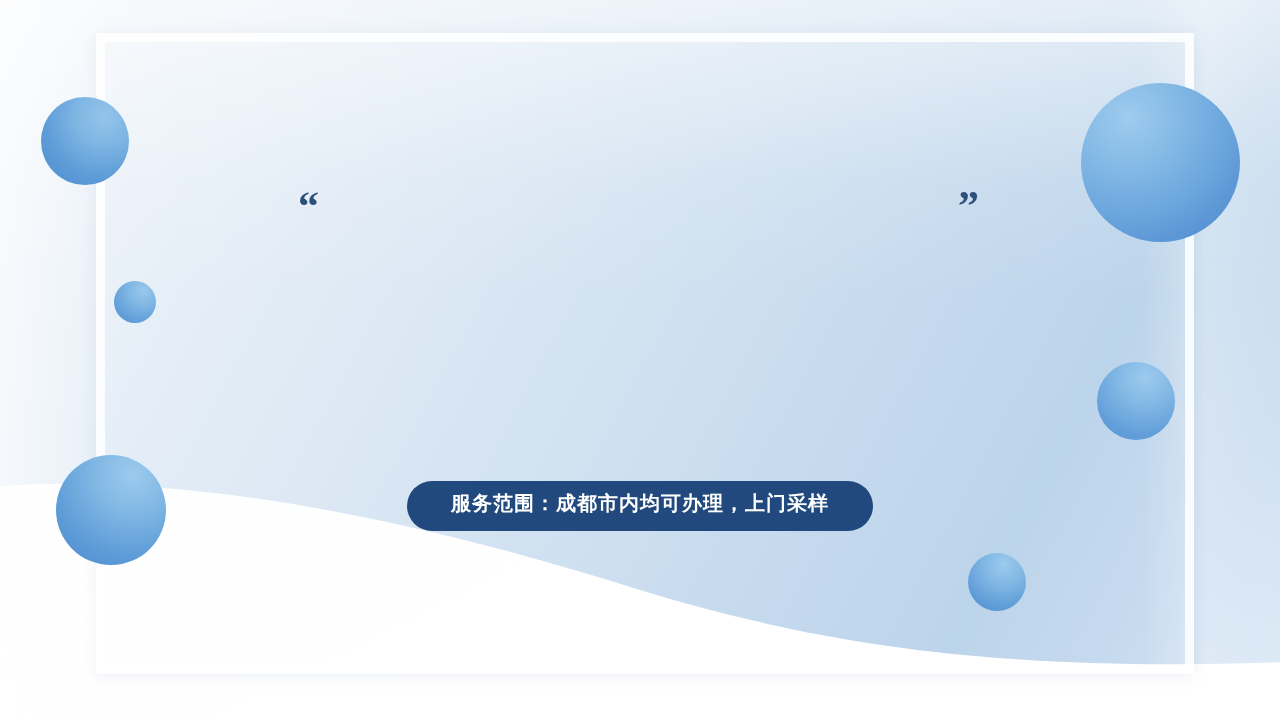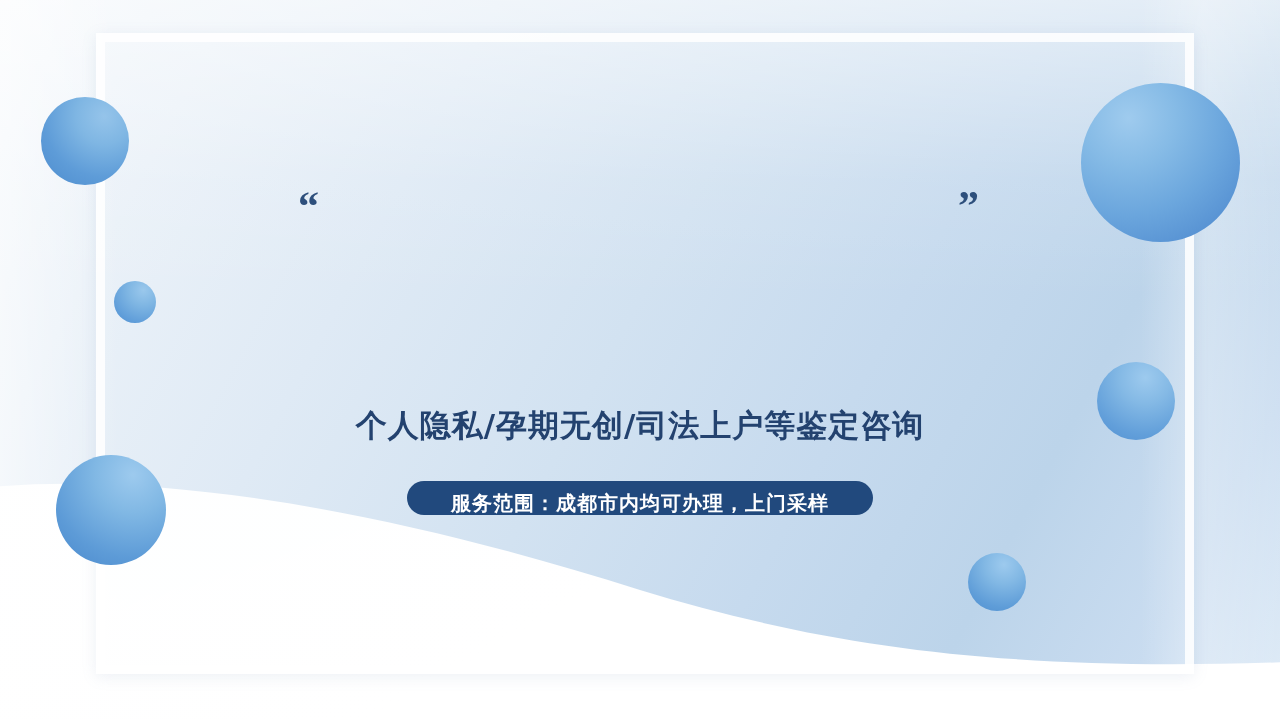--- a/index.html
+++ b/index.html
@@ -176,21 +176,21 @@
     display: flex;
     justify-content: center;
   }
   .badge {
     display: inline-block;
     background: #21497d;
     color: #ffffff;
     font-size: 20px;
     font-weight: 700;
     letter-spacing: 1px;
-    padding: 11px 44px 0 44px;
+    padding: 11px 44px 16px 44px;
     border-radius: 26px;
     font-family: "DejaVu Sans", "Liberation Sans", sans-serif;
     white-space: nowrap;
     line-height: 1.15;
   }
 </style>
 </head>
 <body>
 
 <div id="poster">
@@ -223,20 +223,19 @@
   <div class="sphere s-right-mid"></div>
   <div class="sphere s-bottom-right"></div>
 
   <div class="content">
 
     <div class="quote-mark quote-open">“</div>
 
     <div class="quote-mark quote-close">”</div>
 
 
-    <div class="subtitle">个人隐私/孕期无创/司法上户等鉴定咨询</div>
 
     <div class="badge-wrap">
       <span class="badge">服务范围：成都市内均可办理，上门采样</span>
     </div>
 
   </div>
 </div>
 
 </body></html>

